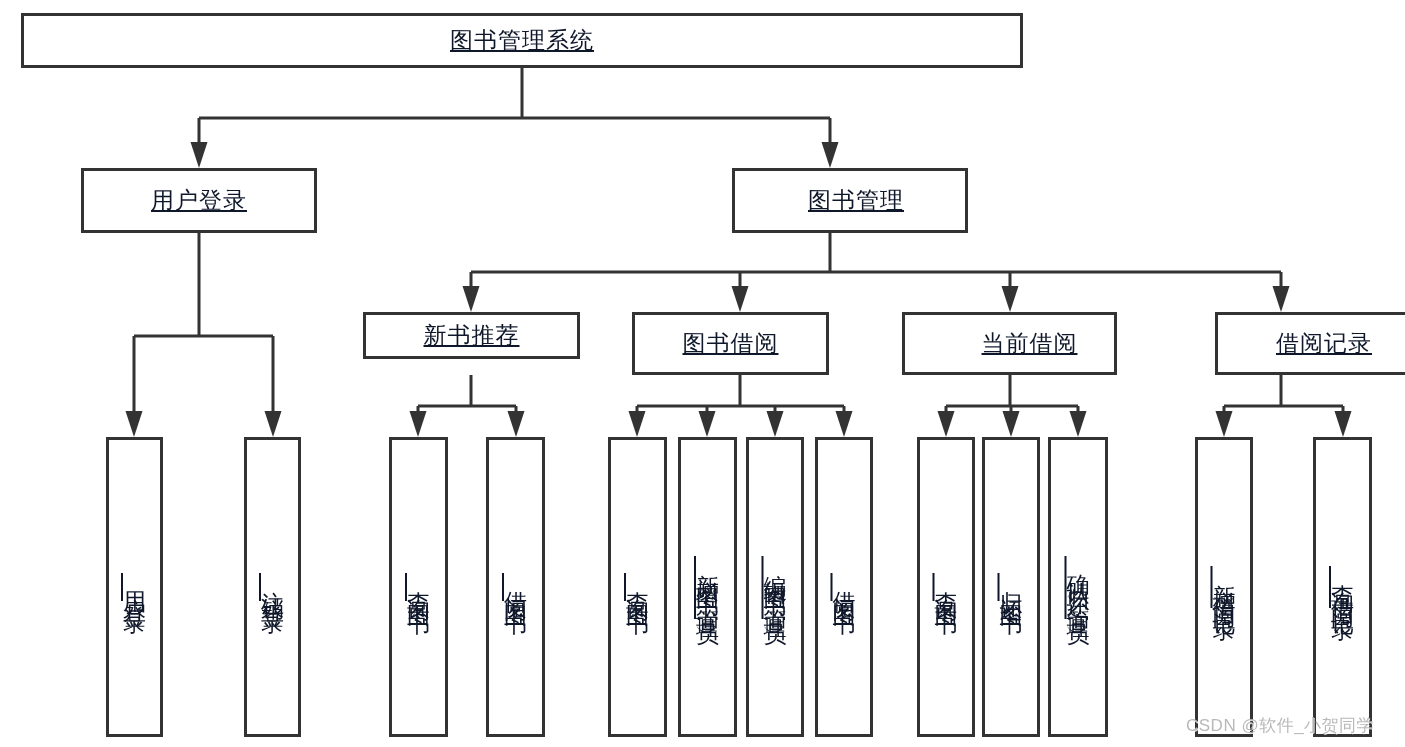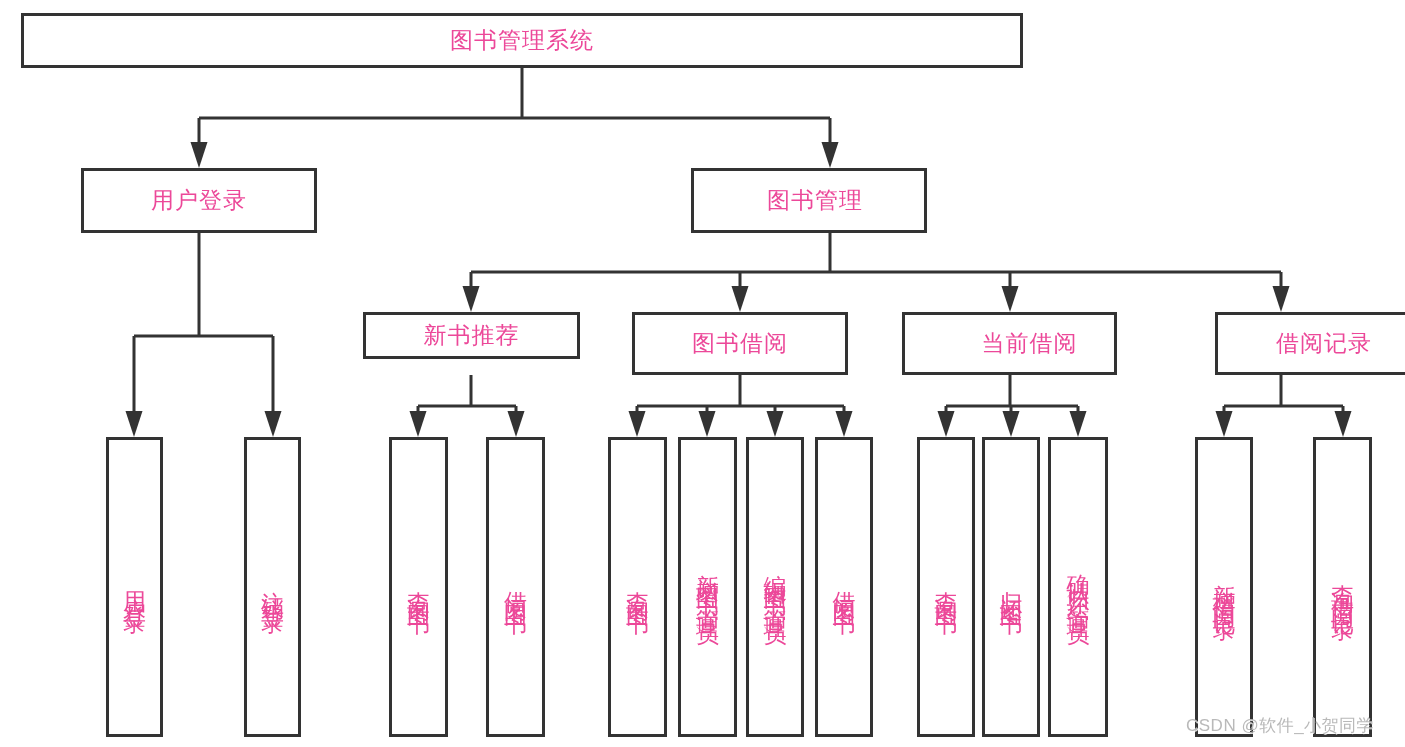--- a/index.html
+++ b/index.html
@@ -23,21 +23,22 @@
     pointer-events: none;
   }
   .box {
     position: absolute;
     box-sizing: border-box;
     background: #ffffff;
     border: 3px solid #333333;
     display: flex;
     align-items: center;
     justify-content: center;
-    color: #ec4899;
+    color: #0f172a;
+    text-decoration: underline;
   }
   .hbox {
     font-size: 23px;
     letter-spacing: 1px;
     white-space: nowrap;
   }
   .vbox span {
     writing-mode: vertical-rl;
     text-orientation: mixed;
     font-size: 23px;
@@ -91,24 +92,24 @@
       <polygon points="1002.5,411 1019.5,411 1011,437"></polygon>
       <polygon points="1069.5,411 1086.5,411 1078,437"></polygon>
       <polygon points="1215.5,411 1232.5,411 1224,437"></polygon>
       <polygon points="1334.5,411 1351.5,411 1343,437"></polygon>
     </g>
   </svg>
 
   <div class="box hbox" style="left:21px; top:13px; width:1002px; height:55px;">图书管理系统</div>
 
   <div class="box hbox" style="left:81px; top:168px; width:236px; height:65px;">用户登录</div>
-  <div class="box hbox" style="left:691px; top:168px; width:236px; height:65px;padding-left:12px;">图书管理</div>
+  <div class="box hbox" style="left:732px; top:168px; width:236px; height:65px;padding-left:12px;">图书管理</div>
 
   <div class="box hbox" style="left:363px; top:312px; width:217px; height:47px;">新书推荐</div>
-  <div class="box hbox" style="left:632px; top:312px; width:216px; height:63px;">图书借阅</div>
+  <div class="box hbox" style="left:632px; top:312px; width:197px; height:63px;">图书借阅</div>
   <div class="box hbox" style="left:902px; top:312px; width:215px; height:63px;padding-left:40px;">当前借阅</div>
   <div class="box hbox" style="left:1172px; top:312px; width:218px; height:63px;margin-left:43px;">借阅记录</div>
 
   <div class="box vbox" style="left:106px; top:437px; width:57px; height:300px;">
     <span>用户登录</span>
   </div>
   <div class="box vbox" style="left:244px; top:437px; width:57px; height:300px;">
     <span>注销登录</span>
   </div>
 

